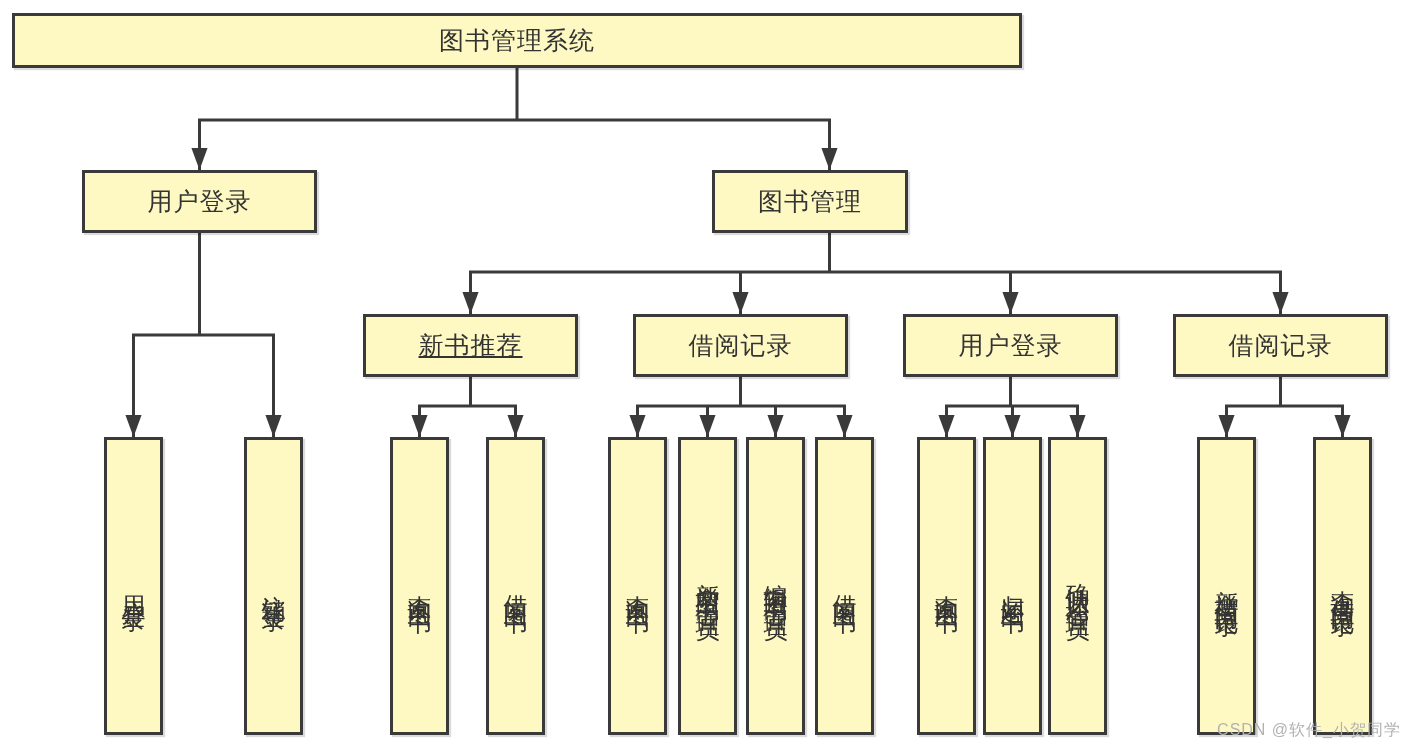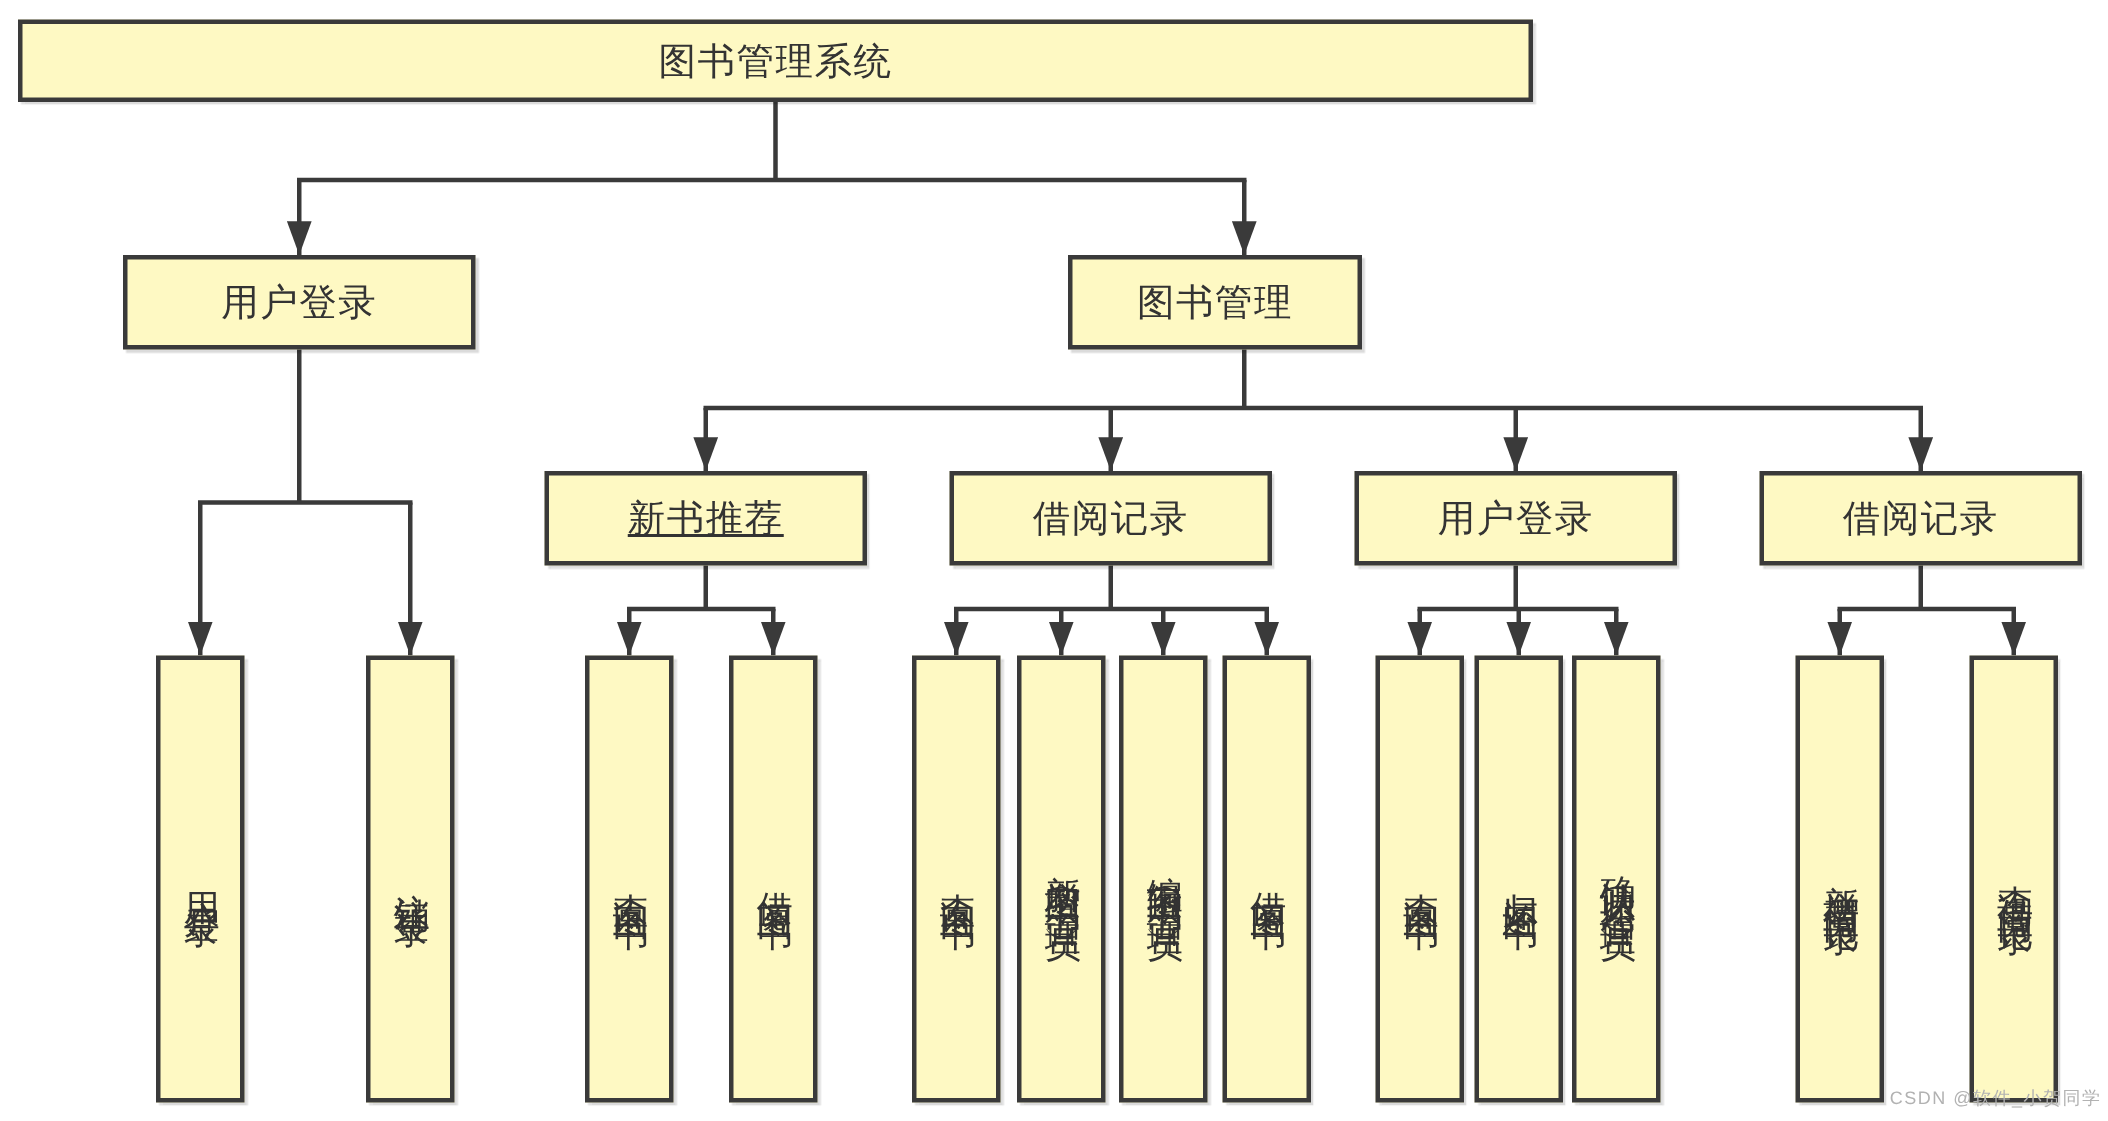--- a/index.html
+++ b/index.html
@@ -37,21 +37,21 @@
     writing-mode: vertical-rl;
     text-orientation: mixed;
     font-size: 24px;
     letter-spacing: 5px;
     line-height: 1;
   }
   .watermark {
     position: absolute;
     right: 4px;
     bottom: 6px;
-    font-size: 12px;
+    font-size: 16px;
     color: #b2b2b2;
     letter-spacing: 1px;
     z-index: 5;
     white-space: nowrap;
   }
 </style>
 </head>
 <body>
 
 <div class="stage">

